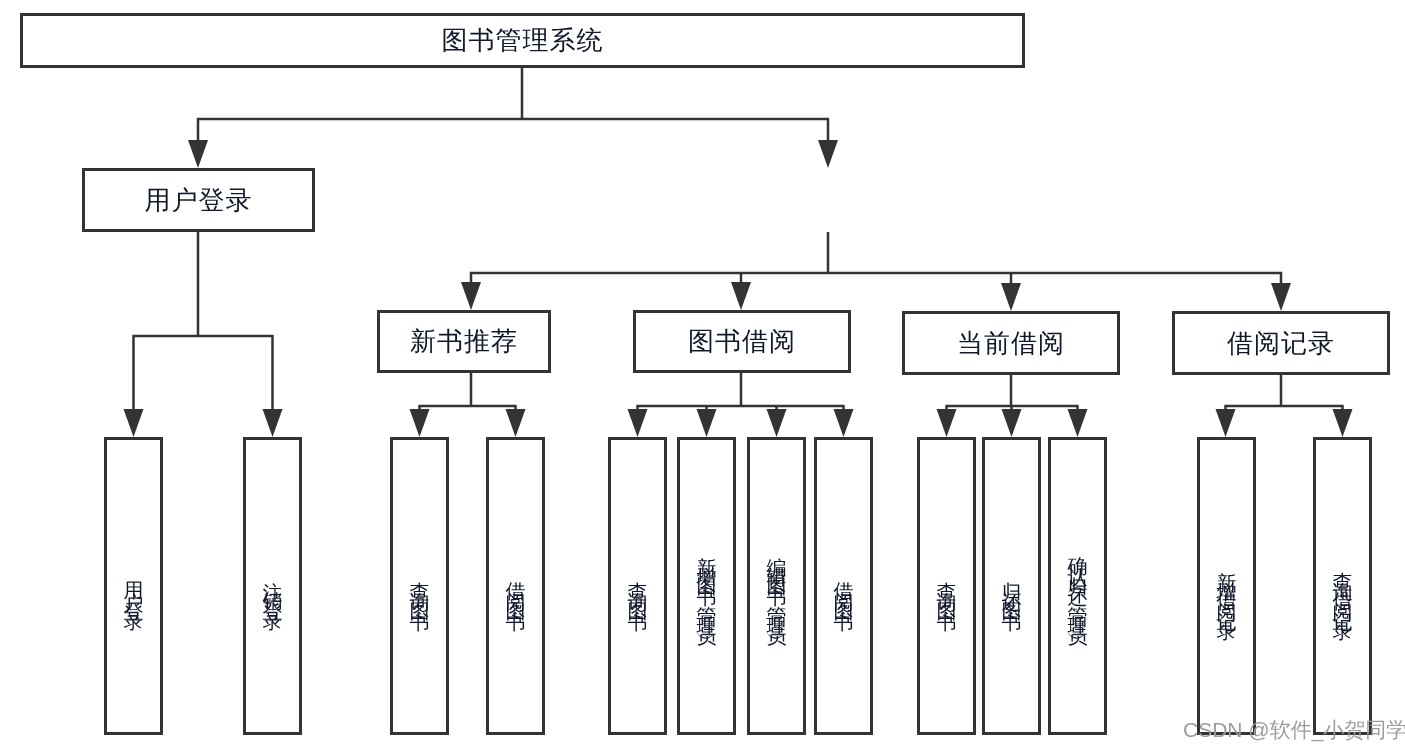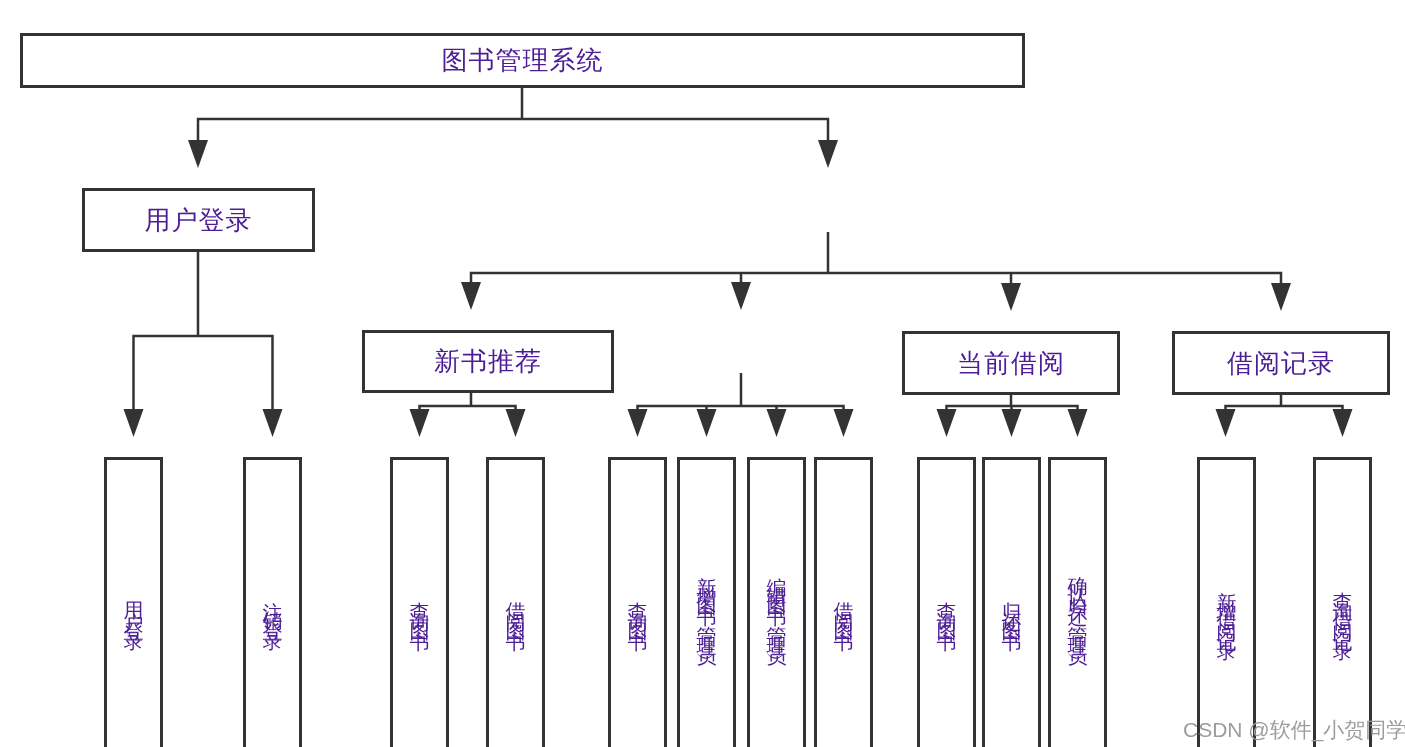--- a/index.html
+++ b/index.html
@@ -19,38 +19,37 @@
     pointer-events: none;
   }
   .box {
     position: absolute;
     background: #ffffff;
     border: 3px solid #333333;
     box-sizing: border-box;
     display: flex;
     align-items: center;
     justify-content: center;
-    color: #4c1d95;
+    color: #0f172a;
     z-index: 2;
-    margin-top: 20px;
   }
   .box.h { font-size: 26px; letter-spacing: 1px; white-space: nowrap; }
   .box.v .vlabel {
     writing-mode: vertical-rl;
     text-orientation: mixed;
     font-size: 20px;
     letter-spacing: 10px;
     line-height: 1.15;
     white-space: nowrap;
   }
   
   .n-root            { left: 20px;   top: 13px;  width: 1005px; height: 55px; }
   .n-user-login      { left: 82px;   top: 168px; width: 233px;  height: 64px; }
   .n-book-mgmt       { left: 712px;  top: 168px; width: 233px;  height: 64px; }
-  .n-new-books       { left: 362px;  top: 310px; width: 252px;  height: 63px; }
+  .n-new-books       { left: 377px;  top: 310px; width: 174px;  height: 63px; }
   .n-book-borrow     { left: 633px;  top: 310px; width: 218px;  height: 63px; }
   .n-current-borrow  { left: 902px;  top: 311px; width: 218px;  height: 64px; }
   .n-borrow-records  { left: 1172px; top: 311px; width: 218px;  height: 64px; }
   .leaf { top: 437px; width: 59px; height: 298px; }
   .l1  { left: 104px; }
   .l2  { left: 243px; }
   .l3  { left: 390px; }
   .l4  { left: 486px; }
   .l5  { left: 608px; }
   .l6  { left: 677px; }
@@ -120,20 +119,23 @@
     <span>图书管理系统</span>
   </div>
 
   <div class="box h n-user-login">
     <span>用户登录</span>
   </div>
 
   <div class="box h n-new-books">
     <span>新书推荐</span>
   </div>
+  <div class="box h n-book-borrow">
+    <span>图书借阅</span>
+  </div>
   <div class="box h n-borrow-records">
     <span>借阅记录</span>
   </div>
   <div class="box h n-current-borrow">
     <span>当前借阅</span>
   </div>
 
   <div class="box v leaf l1">
     <span class="vlabel">用户登录</span>
   </div>

